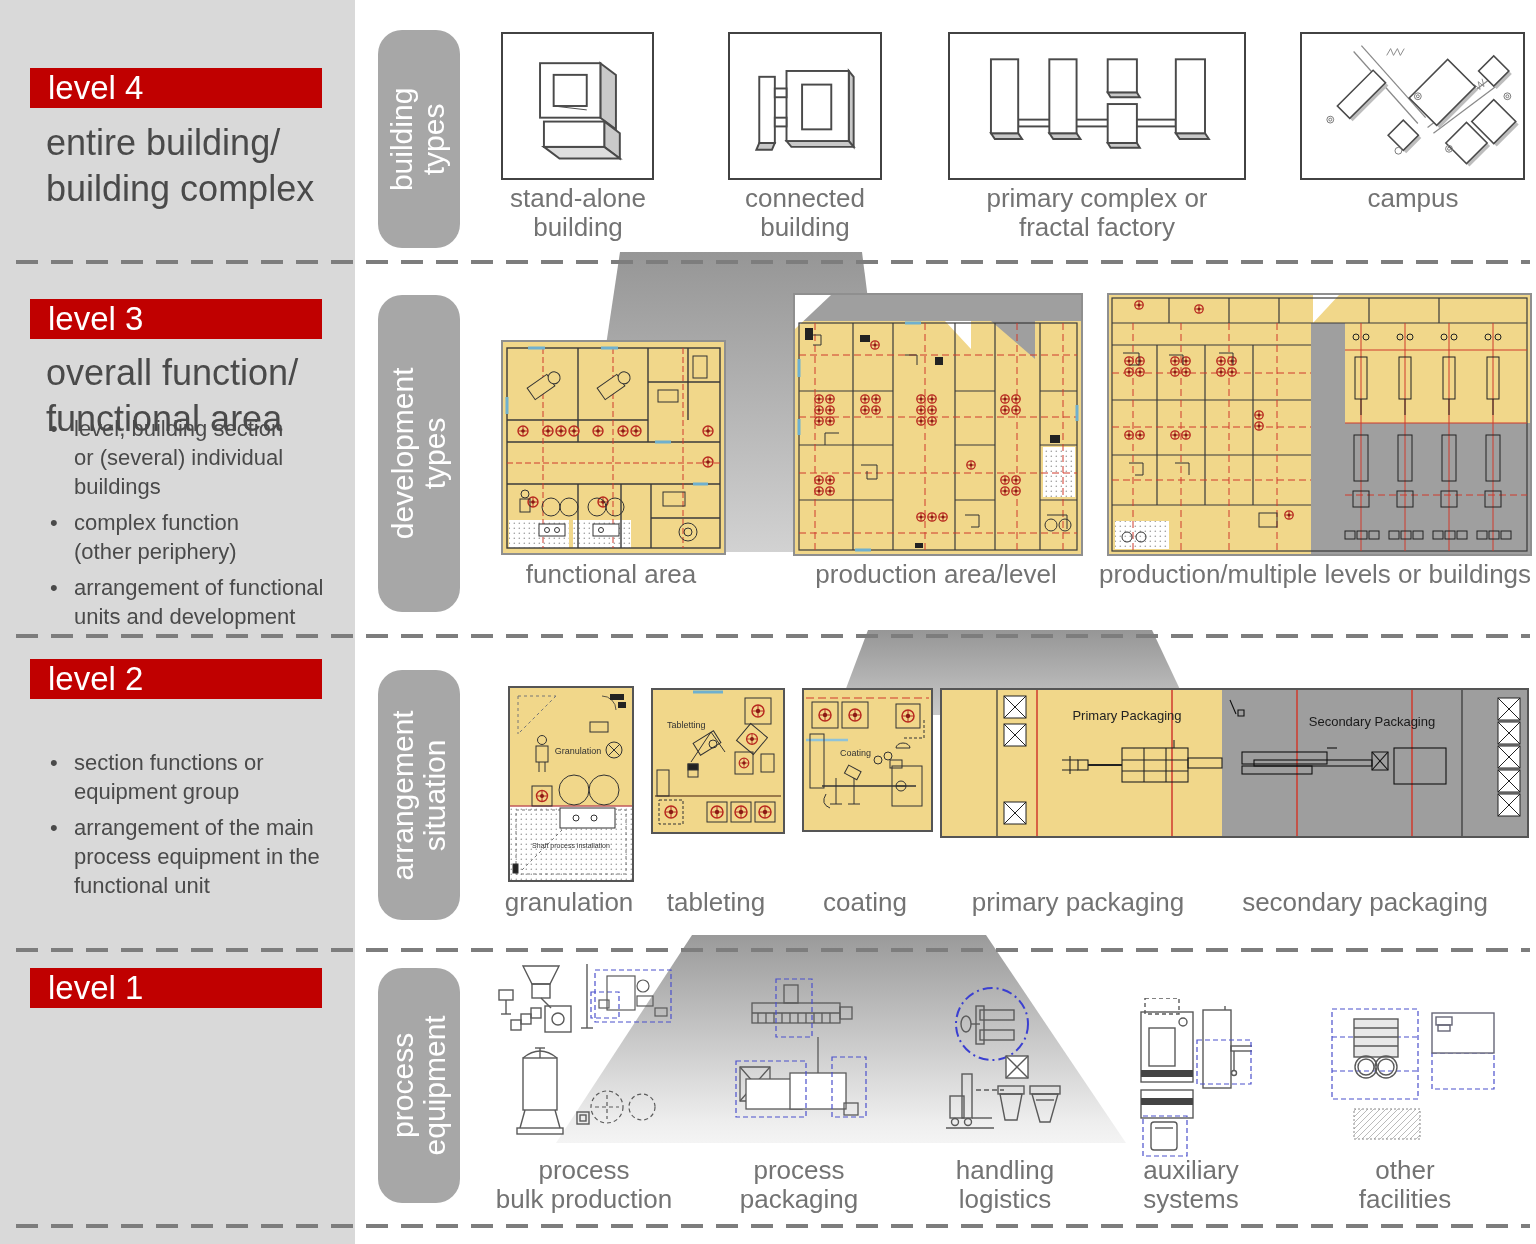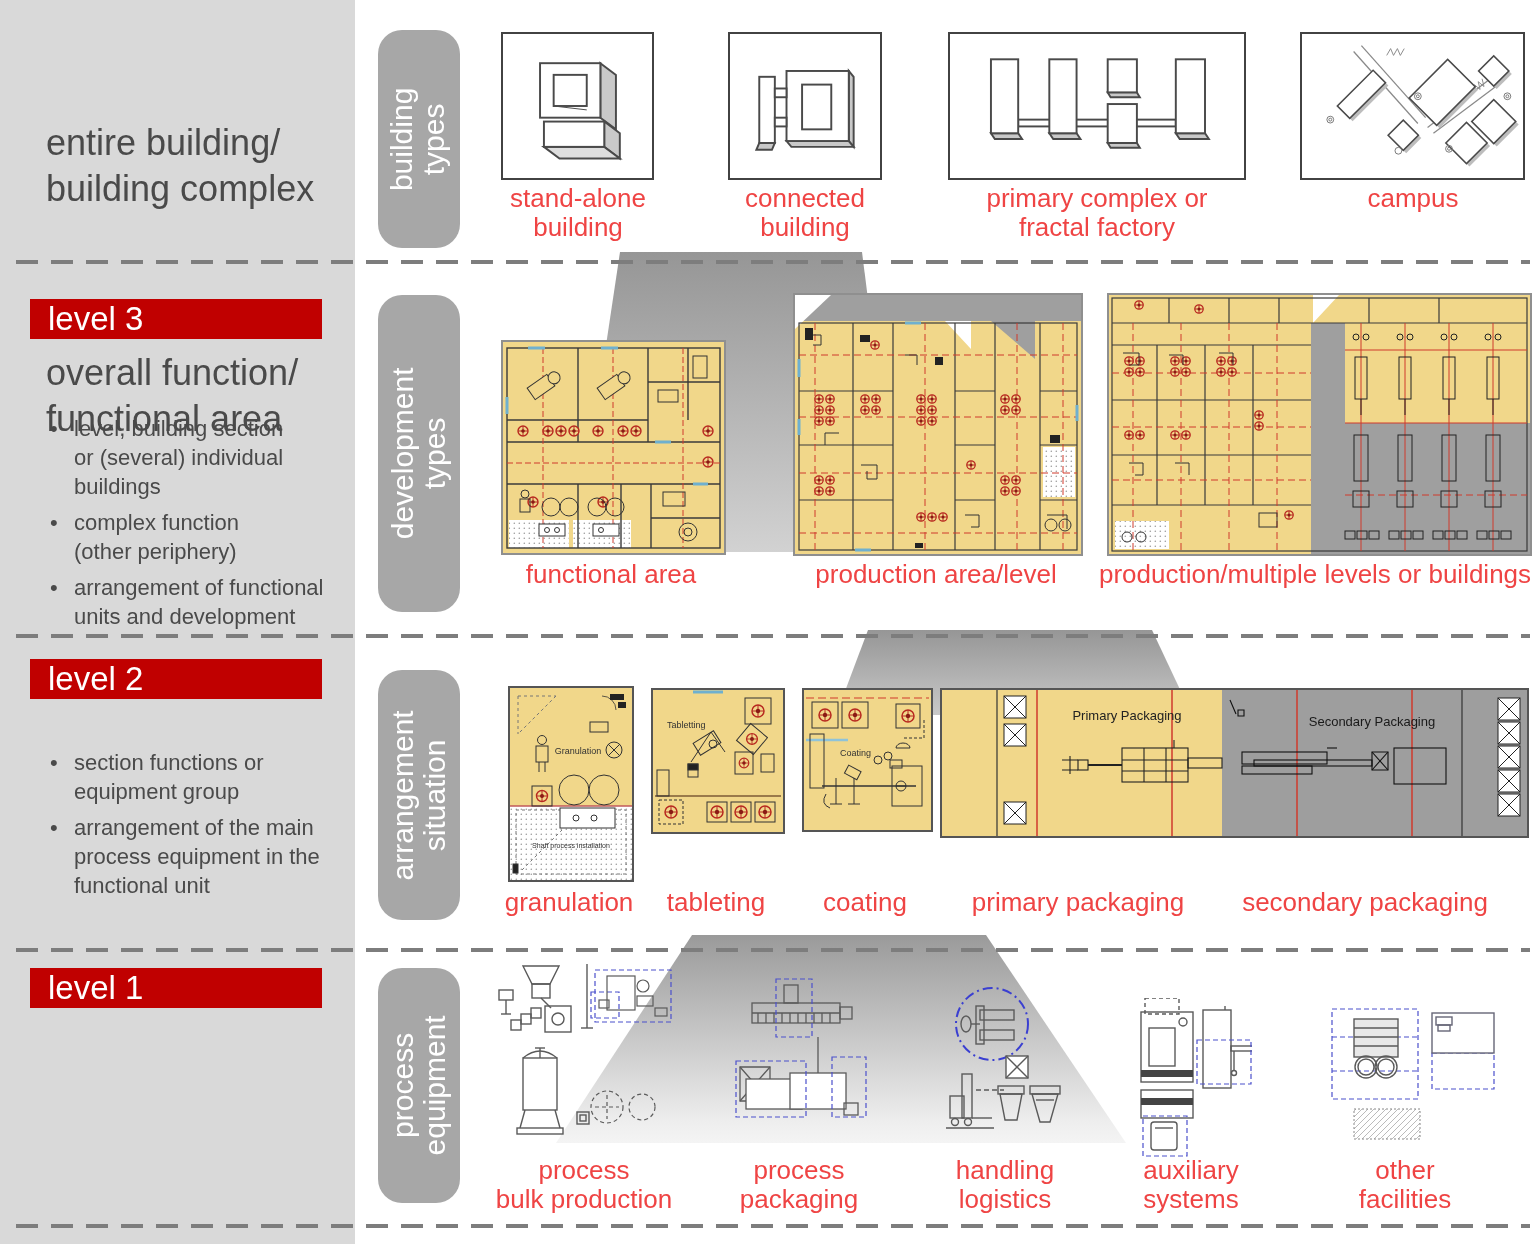--- a/index.html
+++ b/index.html
@@ -22,29 +22,32 @@
   .f3{left:556px;top:935px;width:570px;height:208px;background:linear-gradient(#9a9a9a,#eeeeee 90%,#f4f4f4);clip-path:polygon(136px 0,430px 0,570px 208px,0 208px);}
   
   .pill{position:absolute;left:378px;width:82px;background:#a7a7a7;border-radius:24px;display:flex;align-items:center;justify-content:center;z-index:4;}
   .pill-text{transform:rotate(-90deg);color:#fff;font-size:30px;line-height:1.08;text-align:center;white-space:pre;}
   
   .frame{position:absolute;background:#fff;border:2px solid #424242;box-sizing:border-box;z-index:4;}
   
   .plan{position:absolute;z-index:4;}
   .b2{border:2px solid #555;box-sizing:content-box;}
   
-  .cap{position:absolute;transform:translateX(-50%);text-align:center;white-space:pre-line;font-size:26px;line-height:1.13;color:#ef4444;z-index:5;width:max-content;}
+  .cap{position:absolute;transform:translateX(-50%);text-align:center;white-space:pre-line;font-size:26px;line-height:1.13;color:#737373;z-index:5;width:max-content;}
 </style>
 </head>
 <body>
 
 <div class="canvas">
 
   <aside class="sidebar"></aside>
 
+  <div class="level-bar" style="top:68px">
+      <span>level 4</span>
+    </div>
   <div class="level-title" style="top:120px">entire building/
 building complex</div>
 
   <div class="level-bar" style="top:299px">
       <span>level 3</span>
     </div>
   <div class="level-title" style="top:350px">overall function/
 functional area</div>
   <div class="bullets" style="top:414px">
     <div class="bullet">

